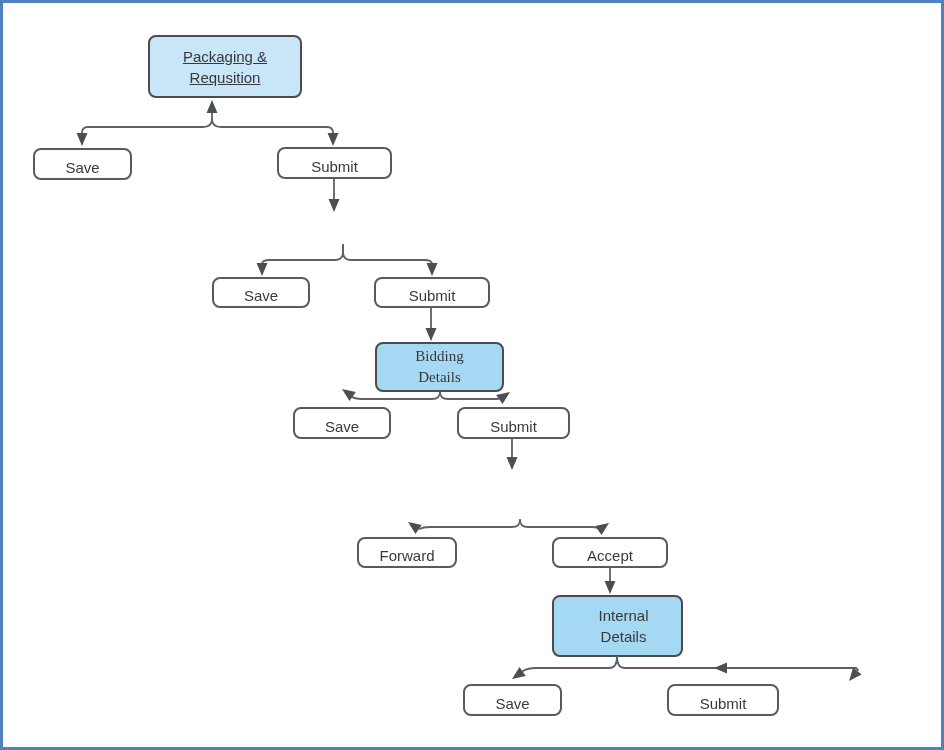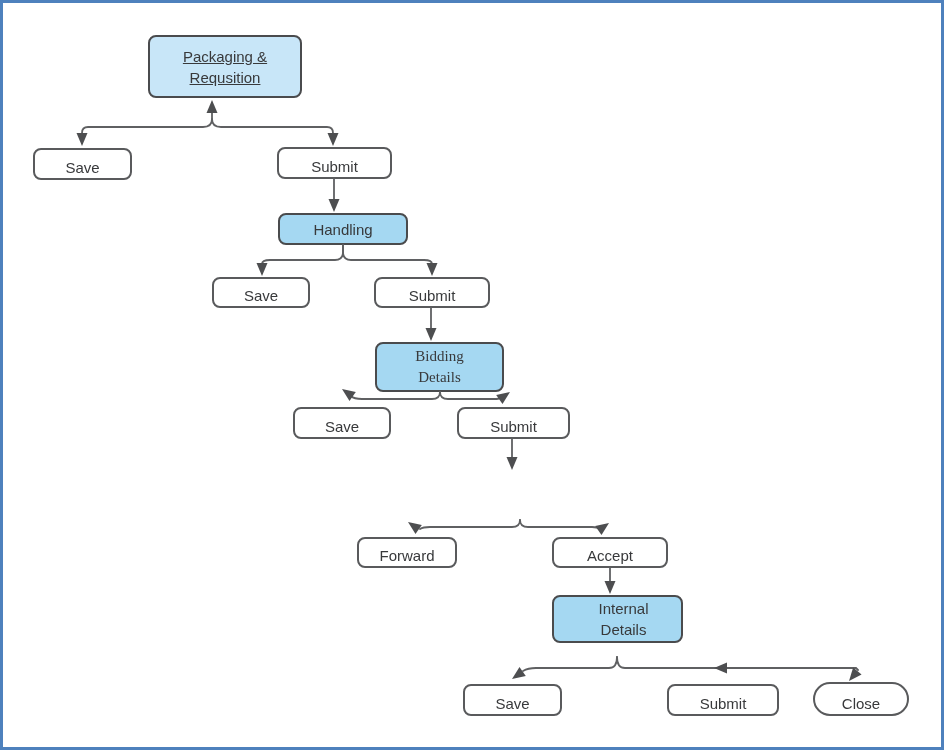--- a/index.html
+++ b/index.html
@@ -105,23 +105,20 @@
   <div class="node fill-light" style="left:148px; top:35px;  width:154px; height:63px;text-decoration:underline;">
     <span>Packaging &amp;
 Requsition</span>
   </div>
   <div class="node fill-white" style="left:33px;  top:148px; width:99px;  height:32px;">
     <span>Save</span>
   </div>
   <div class="node fill-white" style="left:277px; top:147px; width:115px; height:32px;">
     <span>Submit</span>
   </div>
-  <div class="node fill-blue" style="left:278px; top:213px; width:130px; height:32px;">
-    <span>Handling</span>
-  </div>
   <div class="node fill-white" style="left:212px; top:277px; width:98px;  height:31px;">
     <span>Save</span>
   </div>
   <div class="node fill-white" style="left:374px; top:277px; width:116px; height:31px;">
     <span>Submit</span>
   </div>
   <div class="node fill-blue" style="left:375px; top:342px; width:129px; height:50px;font-family:Liberation Serif, serif;">
     <span>Bidding
 Details</span>
   </div>
@@ -130,26 +127,23 @@
   </div>
   <div class="node fill-white" style="left:457px; top:407px; width:113px; height:32px;">
     <span>Submit</span>
   </div>
   <div class="node fill-white" style="left:357px; top:537px; width:100px; height:31px;">
     <span>Forward</span>
   </div>
   <div class="node fill-white" style="left:552px; top:537px; width:116px; height:31px;">
     <span>Accept</span>
   </div>
-  <div class="node fill-blue" style="left:552px; top:595px; width:131px; height:48px;padding-left:12px;">
+  <div class="node fill-blue" style="left:552px; top:595px; width:131px; height:62px;padding-left:12px;">
     <span>Internal
 Details</span>
   </div>
   <div class="node fill-white" style="left:463px; top:684px; width:99px;  height:32px;">
     <span>Save</span>
   </div>
   <div class="node fill-white" style="left:667px; top:684px; width:112px; height:32px;">
     <span>Submit</span>
   </div>
-  <div class="node fill-white stadium" style="left:813px; top:682px; width:96px; height:34px;">
-    <span>Close</span>
-  </div>
 </div>
 
 </body></html>

